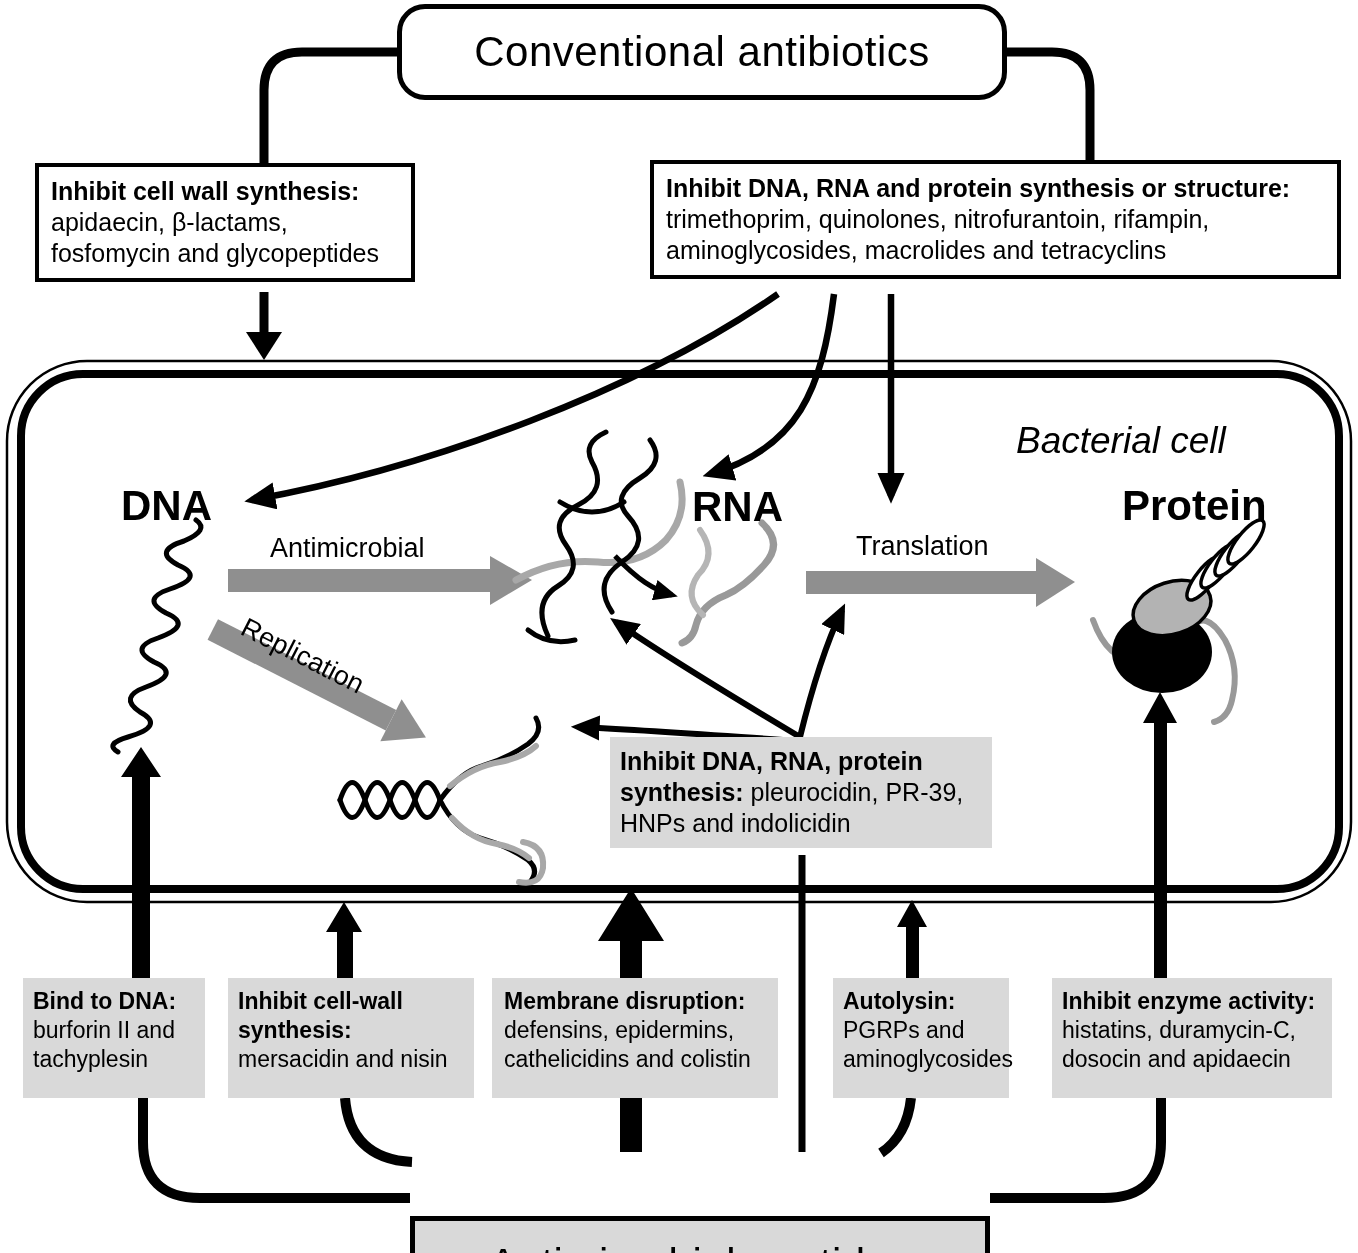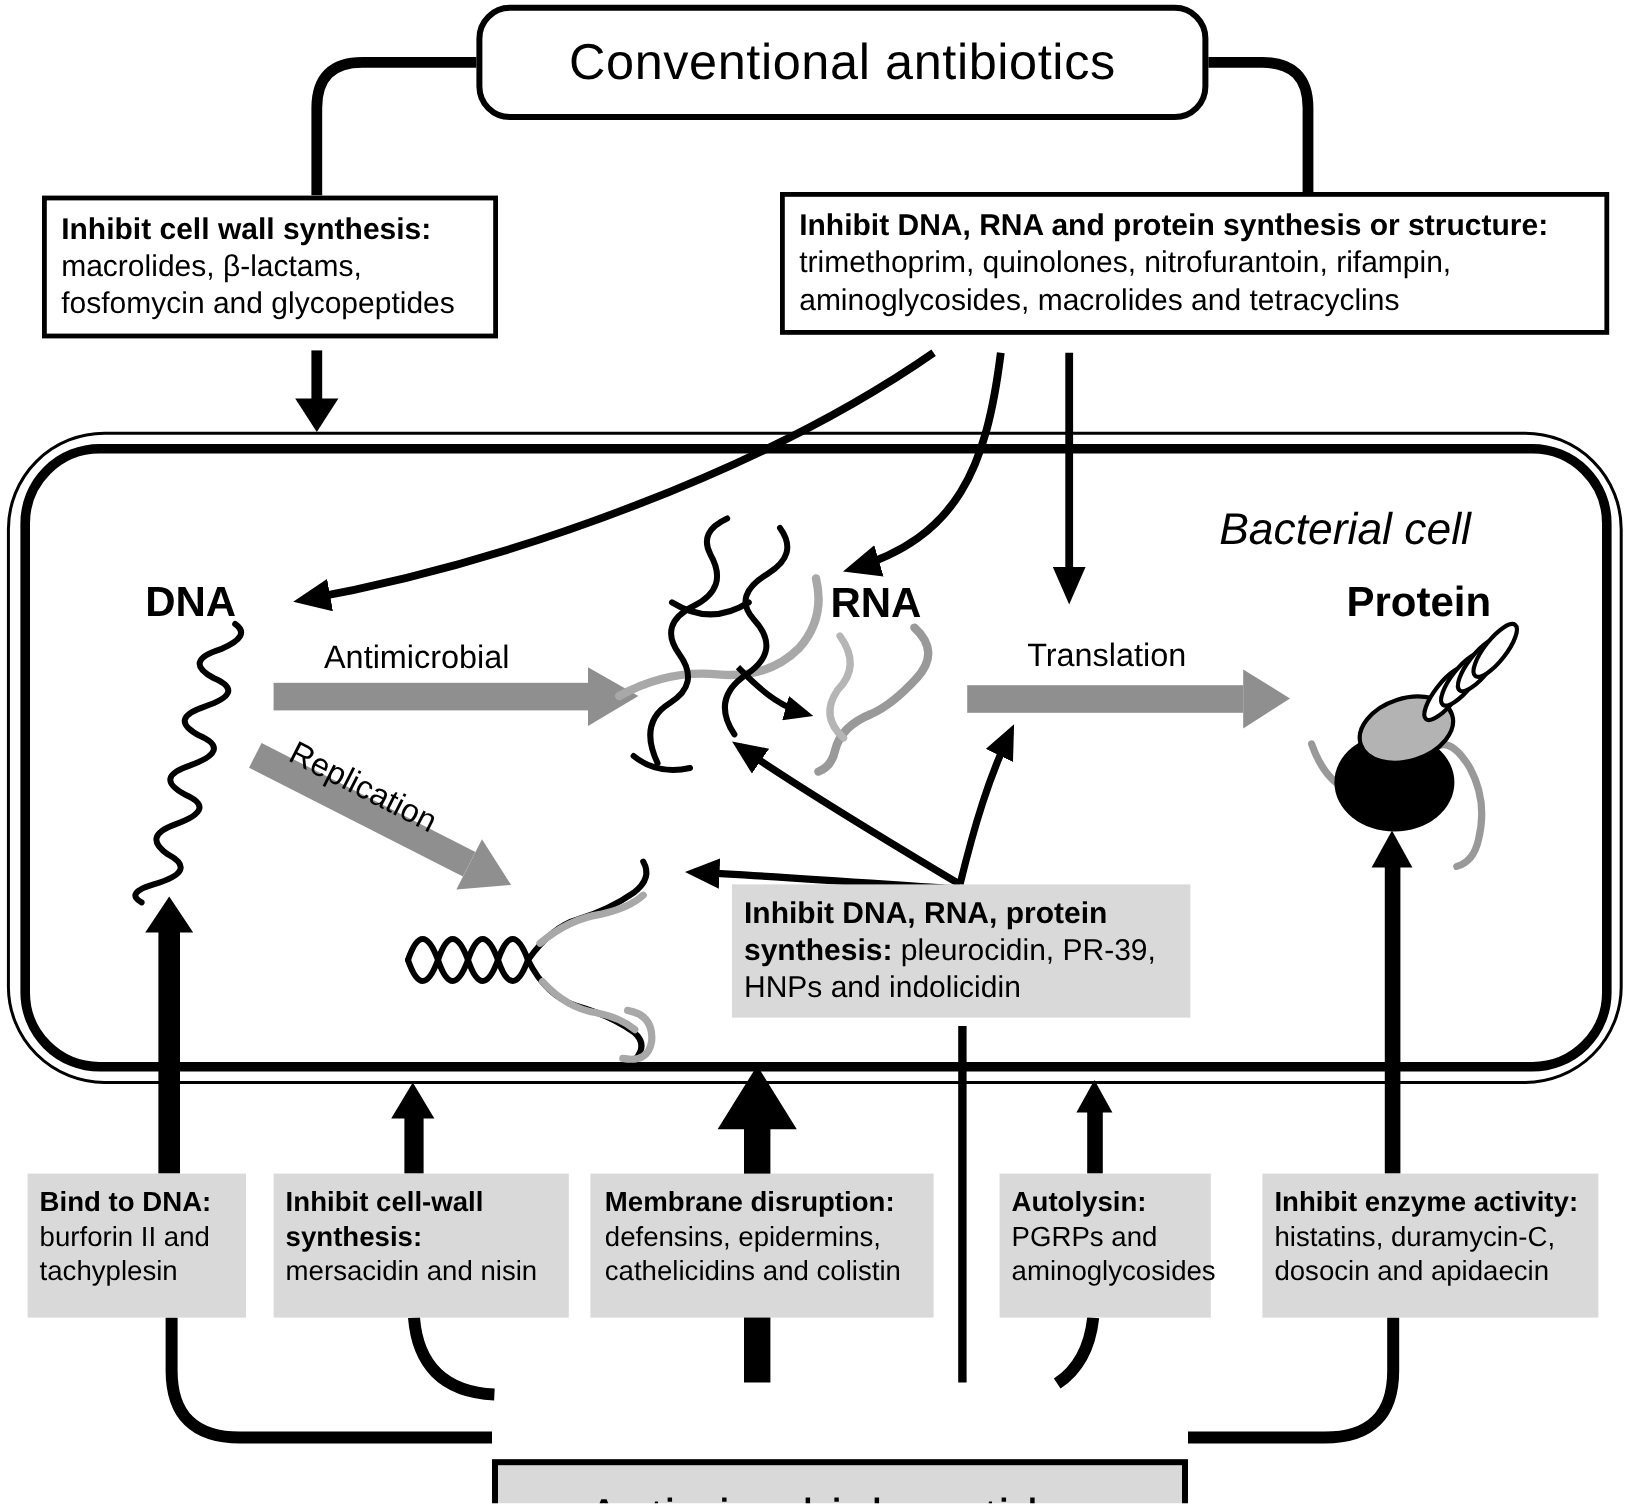--- a/index.html
+++ b/index.html
@@ -7,21 +7,21 @@
          font-family:"Liberation Sans", sans-serif;color:#000;overflow:hidden;}
   .stage svg{position:absolute;left:0;top:0;z-index:1;}
   .lbl,.box{position:absolute;z-index:2;}
   .lbl{white-space:nowrap;}
   .big-title{border:5px solid #000;background:#fff;display:flex;align-items:center;justify-content:center;
              font-size:42px;letter-spacing:0.5px;}
   .big-title.gray{background:#d9d9d9;}
   .wbox{border:4px solid #000;background:#fff;font-size:25px;line-height:31px;padding:9px 12px;}
   .gbox{background:#d9d9d9;font-size:23px;line-height:29px;padding:9px 10px;}
   .bold{font-weight:bold;}
-  .dna-lbl,.rna-lbl,.prot-lbl{font-size:35px;font-weight:bold;}
+  .dna-lbl,.rna-lbl,.prot-lbl{font-size:42px;font-weight:bold;}
   .proc-lbl{font-size:27px;}
   .bact-lbl{font-size:37px;font-style:italic;}
   .rot27{transform:rotate(27deg);transform-origin:0 0;}
 </style>
 </head>
 <body>
 
 <div class="stage">
 
   <svg width="1358" height="1253" viewBox="0 0 1358 1253">
@@ -127,21 +127,21 @@
       <path d="M990,1198 H1104 Q1161,1198 1161,1142 V1098"></path>
     </g>
   </svg>
 
   <div class="box big-title" style="left:397px;top:4px;width:600px;height:86px;border-radius:28px;">
     <span>Conventional antibiotics</span>
   </div>
 
   <div class="box wbox" style="left:35px;top:163px;width:348px;">
     <div class="bold">Inhibit cell wall synthesis:</div>
-    <div>macrolides, β-lactams,</div>
+    <div>apidaecin, β-lactams,</div>
     <div>fosfomycin and glycopeptides</div>
   </div>
 
   <div class="box wbox" style="left:650px;top:160px;width:659px;">
     <div class="bold">Inhibit DNA, RNA and protein synthesis or structure:</div>
     <div>trimethoprim, quinolones, nitrofurantoin, rifampin,</div>
     <div>aminoglycosides, macrolides and tetracyclins</div>
   </div>
 
   <div class="lbl bact-lbl" style="left:1016px;top:420px;">Bacterial cell</div>

